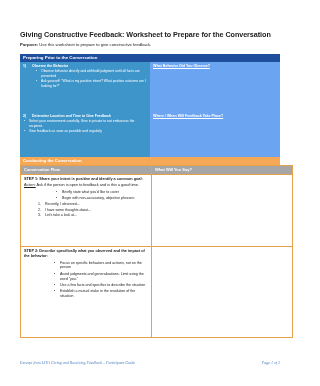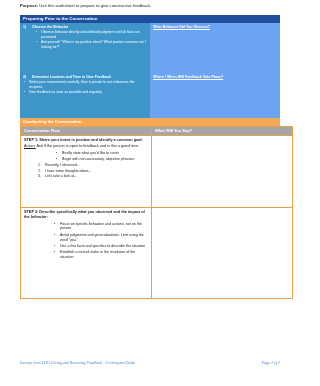--- a/index.html
+++ b/index.html
@@ -230,20 +230,21 @@
     font-style:italic;
     font-family:"Liberation Serif",serif;
   }
 </style>
 </head>
 <body>
 
 <div class="page">
   <div class="content">
 
+    <div class="title">Giving Constructive Feedback: Worksheet to Prepare for the Conversation</div>
     <div class="purpose"><b>Purpose:</b><span> Use this worksheet to prepare to give constructive feedback.</span></div>
 
     <table class="blue-table">
       <tbody>
           <tr>
         <td class="blue-band" colspan="2">Preparing Prior to the Conversation</td>
       </tr>
       <tr>
         <td class="blue-left">
           <div class="item-row">

